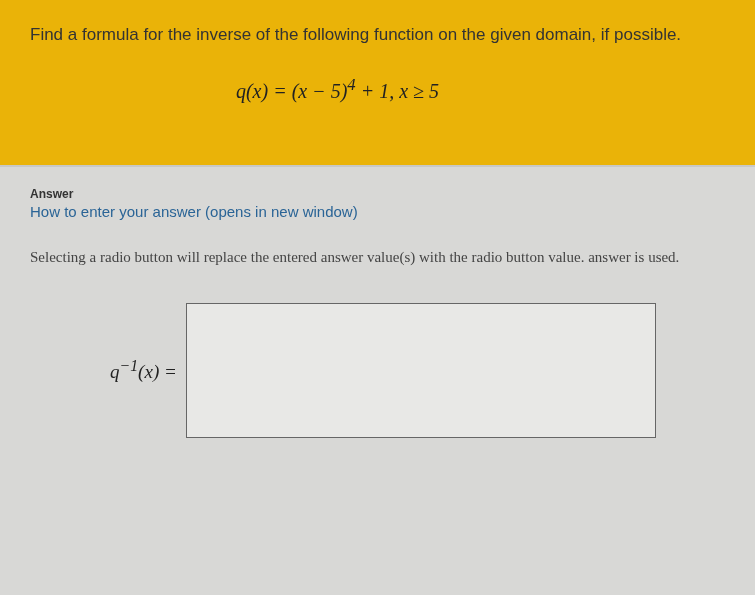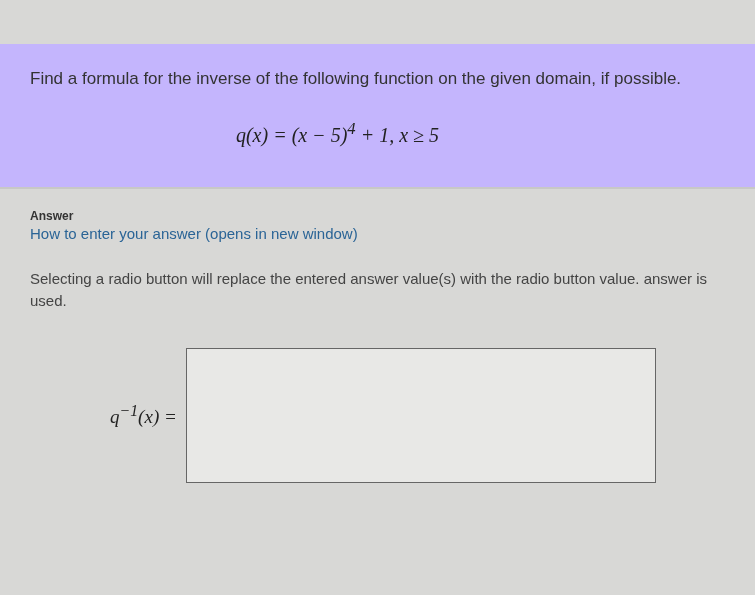--- a/index.html
+++ b/index.html
@@ -9,24 +9,23 @@
     }
     body {
       font-family: -apple-system, BlinkMacSystemFont, "Segoe UI", Arial, sans-serif;
       background: #d8d8d6;
       width: 755px;
       height: 595px;
       overflow: hidden;
       color: #3a3a3a;
     }
     .question-section {
-      background: #c4b5fd;
-      padding: 25px 30px 40px 30px;
+      background: #eab308;
+      padding: 25px 30px 62px 30px;
       border-bottom: 2px solid #c8c8c6;
-      margin-top: 44px;
     }
     .question-text {
       font-size: 17px;
       color: #333;
       margin-bottom: 30px;
     }
     .equation {
       font-family: "Times New Roman", serif;
       font-style: italic;
       font-size: 20px;
@@ -48,20 +47,21 @@
       font-size: 15px;
       cursor: pointer;
       display: inline-block;
     }
     .instruction-text {
       font-size: 15px;
       color: #444;
       line-height: 1.5;
       margin-top: 25px;
       margin-bottom: 35px;
+      font-family: Liberation Serif, serif;
     }
     .answer-input-row {
       display: flex;
       align-items: center;
       padding-left: 80px;
     }
     .inverse-label {
       font-family: "Times New Roman", serif;
       font-style: italic;
       font-size: 19px;

